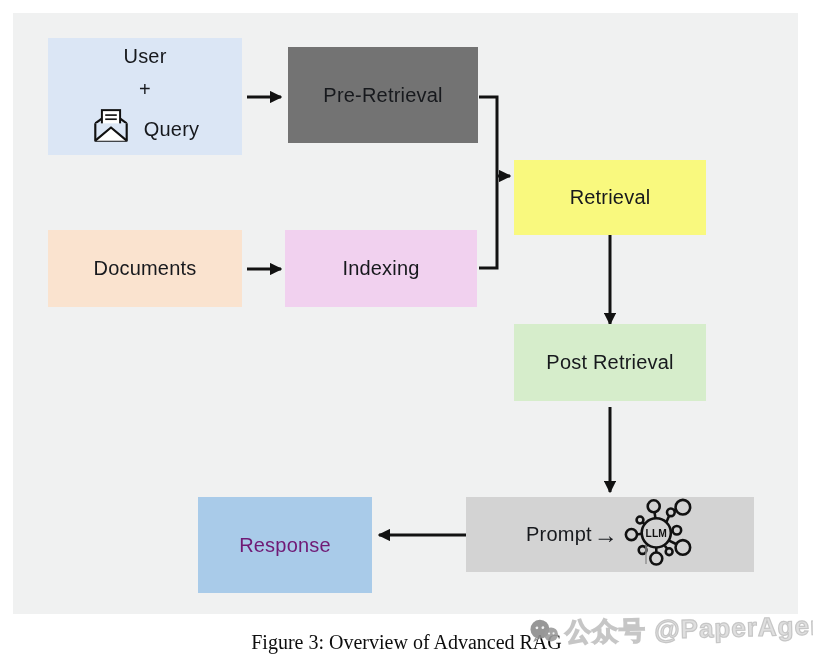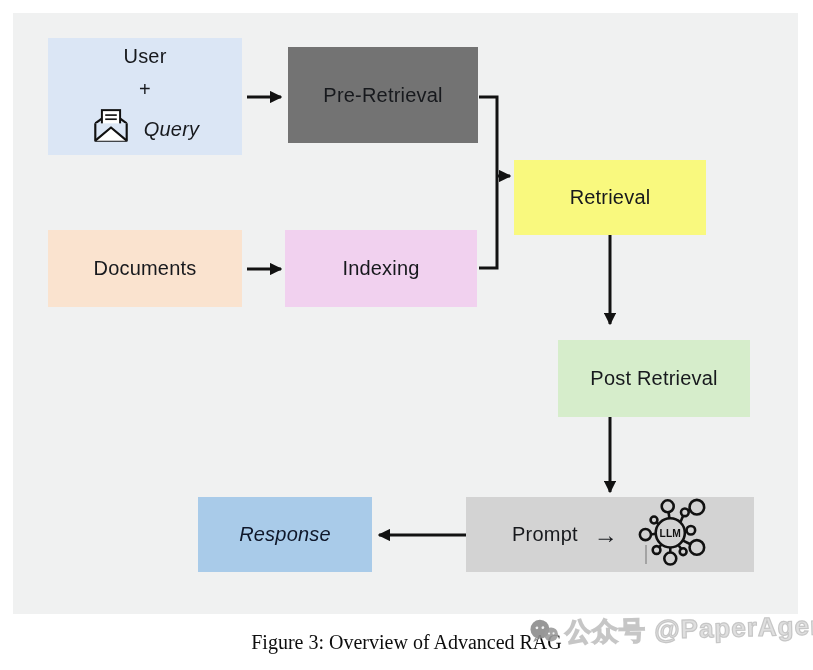--- a/index.html
+++ b/index.html
@@ -10,28 +10,28 @@
   #panel{
     position:absolute;left:13px;top:13px;width:785px;height:601px;
     background:#f0f1f1;
   }
   .node{
     position:absolute;display:flex;align-items:center;justify-content:center;
     font-size:20px;color:#17191d;letter-spacing:.2px;
   }
   .n-user{left:48px;top:38px;width:194px;height:117px;background:#dbe6f5;
     flex-direction:column;line-height:33px;}
-  .n-user .row3{display:flex;align-items:center;gap:13px;font-style:italic;}
+  .n-user .row3{display:flex;align-items:center;gap:13px;}
   .n-pre{left:288px;top:47px;width:190px;height:96px;background:#737373;}
   .n-ret{left:514px;top:138px;width:192px;height:75px;background:#f9f97e;margin-top:22px;}
   .n-doc{left:48px;top:230px;width:194px;height:77px;background:#fae3cf;}
   .n-idx{left:285px;top:230px;width:192px;height:77px;background:#f1d1ef;}
-  .n-post{left:514px;top:340px;width:192px;height:77px;background:#d6edcb;margin-left:44px;}
-  .n-resp{left:198px;top:497px;width:174px;height:75px;background:#a9cbe9;color:#0f172a;font-style:italic;}
-  .n-prompt{left:466px;top:497px;width:288px;height:75px;background:#d3d3d3;gap:14px;}
+  .n-post{left:514px;top:324px;width:192px;height:77px;background:#d6edcb;}
+  .n-resp{left:198px;top:497px;width:174px;height:96px;background:#a9cbe9;color:#701a75;}
+  .n-prompt{left:466px;top:497px;width:288px;height:75px;background:#d3d3d3;gap:0;}
   .n-prompt .arrow-glyph{font-size:24px;margin:0 4px 0 2px;}
   #connectors{position:absolute;left:0;top:0;width:813px;height:670px;pointer-events:none;}
   #connectors line,#connectors polyline{stroke:#121212;stroke-width:3;fill:none;}
   .cursor-tick{position:absolute;left:179px;top:48px;width:2px;height:19px;background:#8f8f8f;opacity:.7;}
   #caption{
     position:absolute;left:0;top:631px;width:813px;text-align:center;
     font-family:"Liberation Serif",serif;font-size:20px;color:#0e0e0e;
   }
   #watermark{
     position:absolute;left:529px;top:612px;display:flex;align-items:center;gap:6px;

